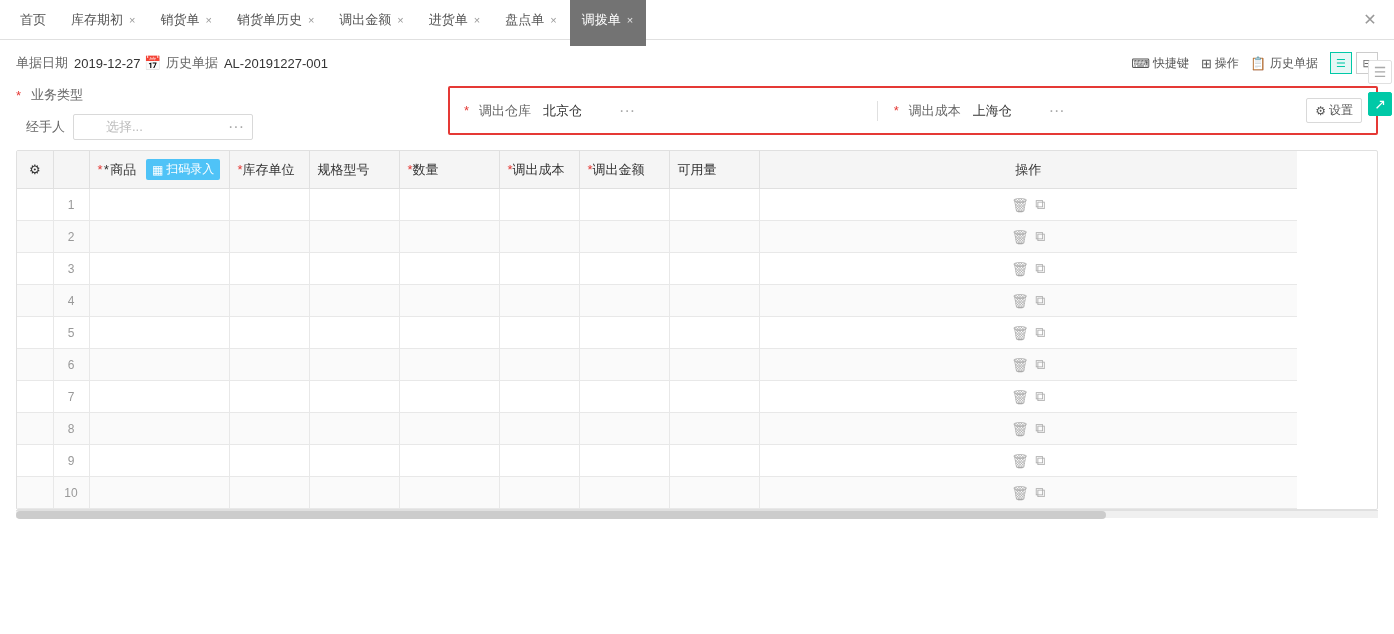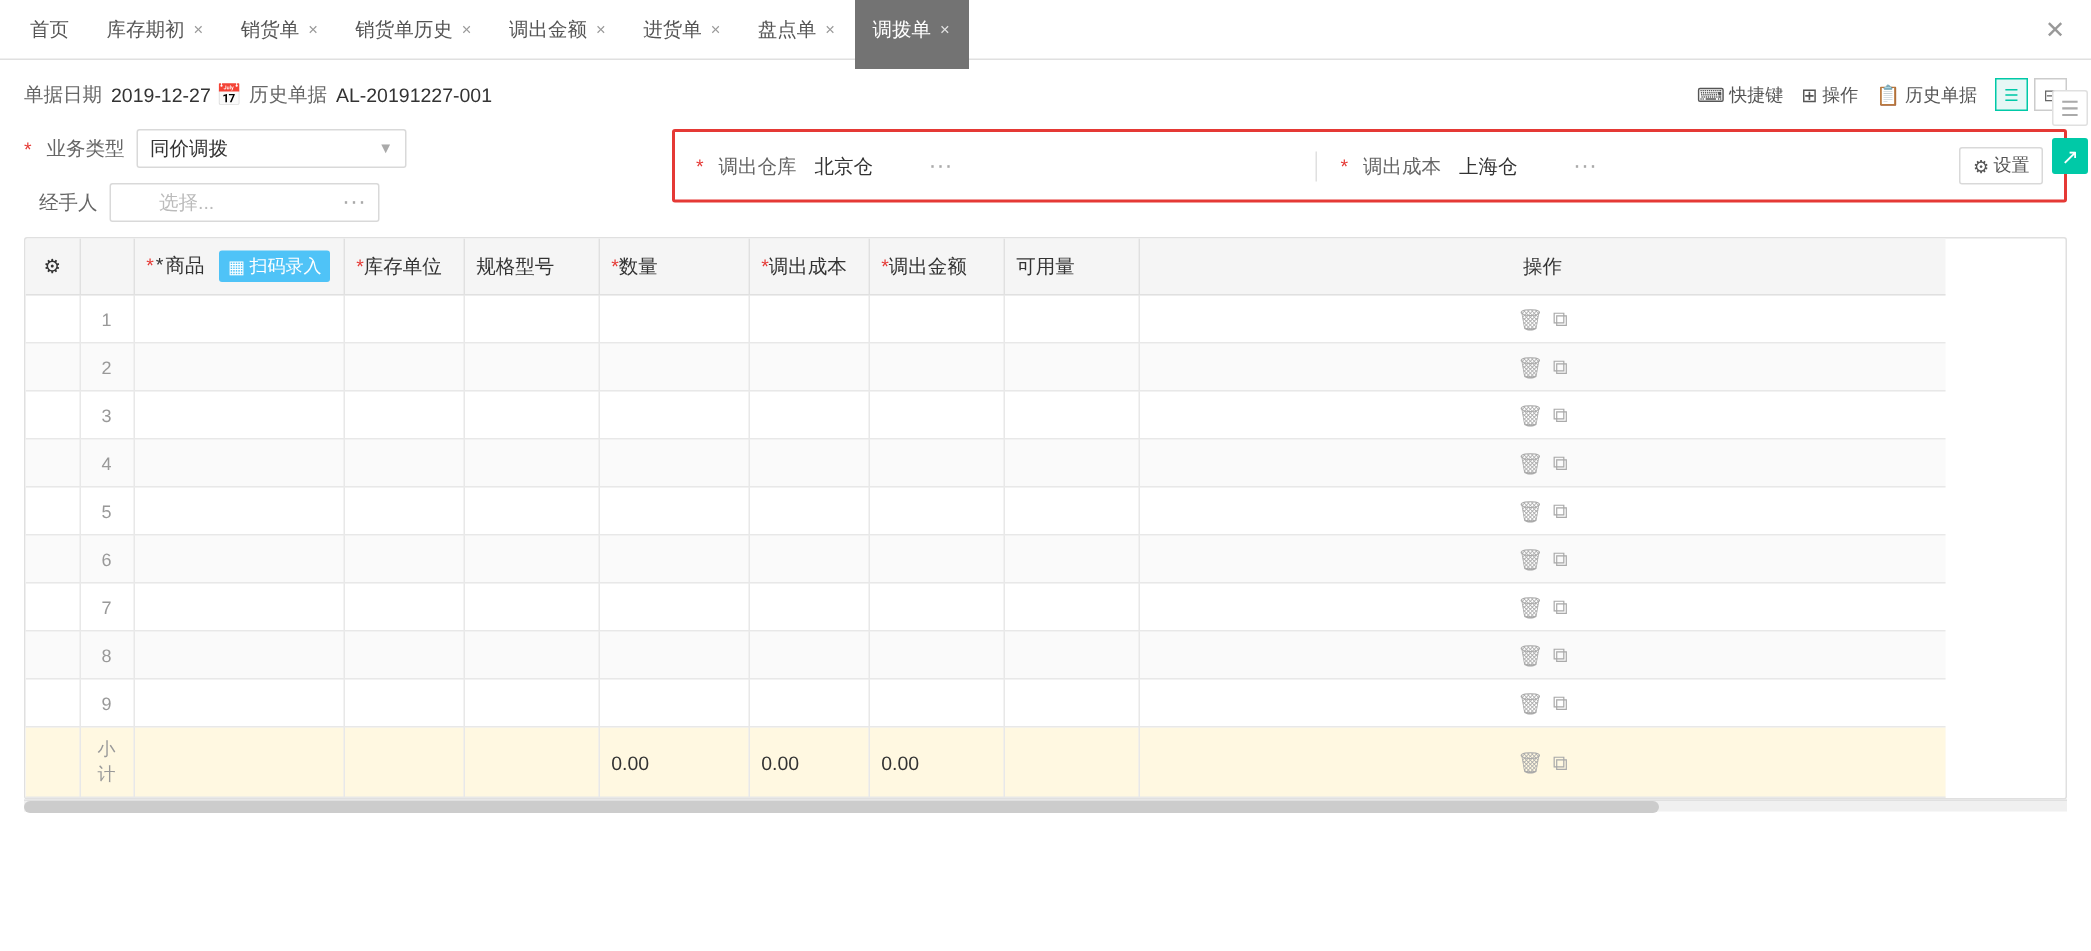--- a/index.html
+++ b/index.html
@@ -316,24 +316,20 @@
       </div>
     </div>
   </div>
 
   <div class="top-form-area">
 
     <div class="left-form">
       <div class="form-row">
         <span class="required-star">*</span>
         <span class="form-field-label">业务类型</span>
-        <div class="form-field-select" style="min-width:180px;">
-          <span style="flex:1;">同价调拨</span>
-          <span style="color:#aaa; font-size:10px;">▼</span>
-        </div>
       </div>
       <div class="form-row">
         <span class="form-field-label" style="margin-left:10px;">经手人</span>
         <div class="form-field-select" style="min-width:180px; color:#bbb;padding-left:32px;">
           <span style="flex:1; color:#bbb;">选择...</span>
           <span class="form-field-dots">···</span>
         </div>
       </div>
     </div>
 
@@ -546,36 +542,34 @@
       <td></td>
       <td></td>
       <td></td>
       <td>
         <div class="op-icons">
           <span class="op-icon" title="删除">🗑</span>
           <span class="op-icon copy" title="复制">⧉</span>
         </div>
       </td>
     </tr>
-          <tr class="subtotal-row">
-      <td class="col-gear"></td>
-      <td class="row-num">
-        <span style="color:#999; font-size:12px;">小计</span>
-      </td>
-      <td></td>
-      <td></td>
-      <td></td>
-      <td>0.00</td>
-      <td>0.00</td>
-      <td>0.00</td>
-      <td></td>
-      <td>
-        <div class="op-icons">
-          <span class="op-icon">🗑</span>
-          <span class="op-icon copy">⧉</span>
+          <tr>
+      <td class="col-gear"></td>
+      <td class="row-num">10</td>
+      <td></td>
+      <td></td>
+      <td></td>
+      <td></td>
+      <td></td>
+      <td></td>
+      <td></td>
+      <td>
+        <div class="op-icons">
+          <span class="op-icon" title="删除">🗑</span>
+          <span class="op-icon copy" title="复制">⧉</span>
         </div>
       </td>
     </tr>
         </tbody>
     </table>
   </div>
 
   <div class="scroll-hint">
     <div class="scroll-thumb"></div>
   </div>

